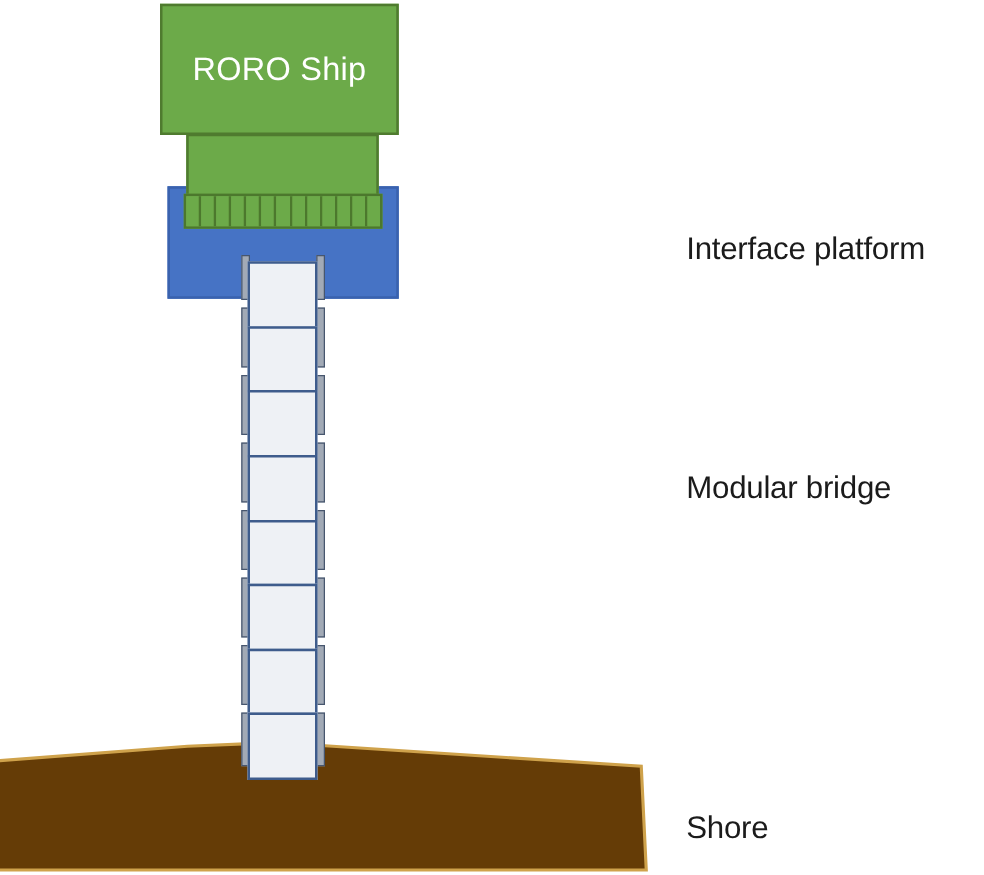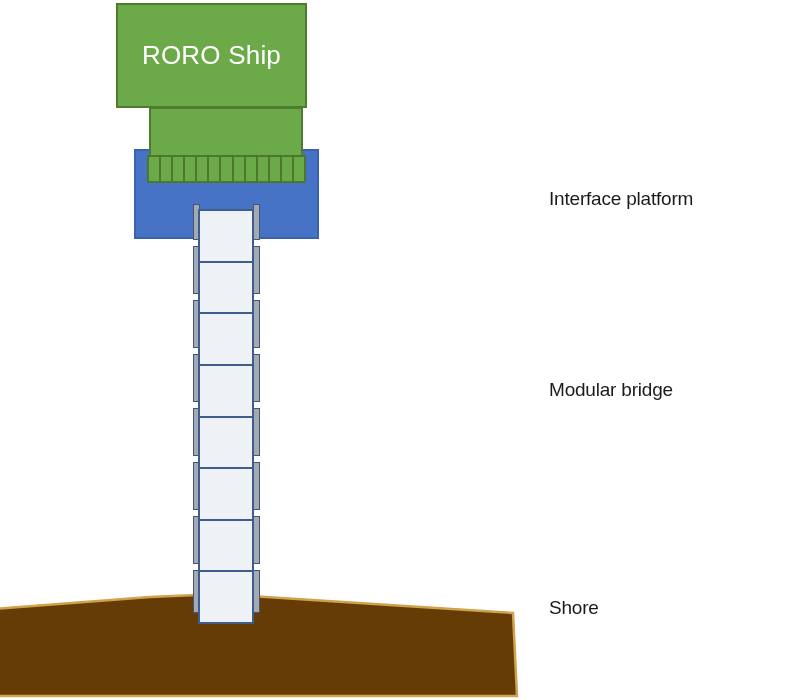--- a/index.html
+++ b/index.html
@@ -16,40 +16,40 @@
     position:absolute;left:149px;top:107px;width:154px;height:50px;
     background:#6caa49;border:2px solid #4f7b2f;box-sizing:border-box;z-index:3;
   }
   .hatch{
     position:absolute;left:147px;top:155px;width:159px;height:28px;
     display:flex;background:#6caa49;border:2px solid #4c782d;box-sizing:border-box;z-index:4;
   }
   .hatch .cell{flex:1 1 0;background:#6caa49;border-right:2px solid #4c782d;}
   .hatch .cell:last-child{border-right:none;}
   .ship{
-    position:absolute;left:116px;top:3px;width:191px;height:105px;
+    position:absolute;left:128px;top:3px;width:191px;height:105px;
     background:#6caa49;border:2px solid #4f7b2f;box-sizing:border-box;z-index:5;
     display:flex;align-items:center;justify-content:center;
   }
   .ship span{color:#ffffff;font-size:26px;letter-spacing:0.2px;}
   .post-seg{
     position:absolute;width:7px;background:#a2aab6;border:1px solid #47566e;
     box-sizing:border-box;z-index:6;
   }
   .module{
     position:absolute;left:198px;width:56px;background:#eef1f5;
     border:2px solid #3e5c8c;box-sizing:border-box;z-index:7;
   }
   .label{
-    position:absolute;left:549px;color:#1b1b1b;font-size:19px;line-height:30px;
+    position:absolute;left:549px;color:#1b1b1b;font-size:25px;line-height:30px;
     letter-spacing:-0.2px;white-space:nowrap;z-index:8;
   }
   .label-interface{top:184px;}
   .label-bridge{top:375px;}
-  .label-shore{top:593px;text-align:right;}
+  .label-shore{top:647px;text-align:right;}
 </style>
 </head>
 <body>
 
 <div class="canvas">
 
   <svg class="shore-svg" width="787" height="700" viewBox="0 0 787 700" aria-hidden="true">
     <polygon points="-6,609 150,597 220,594 513,613 517,696 -6,696" fill="#653c06" stroke="#cfa24b" stroke-width="2.5"></polygon>
   </svg>
 

